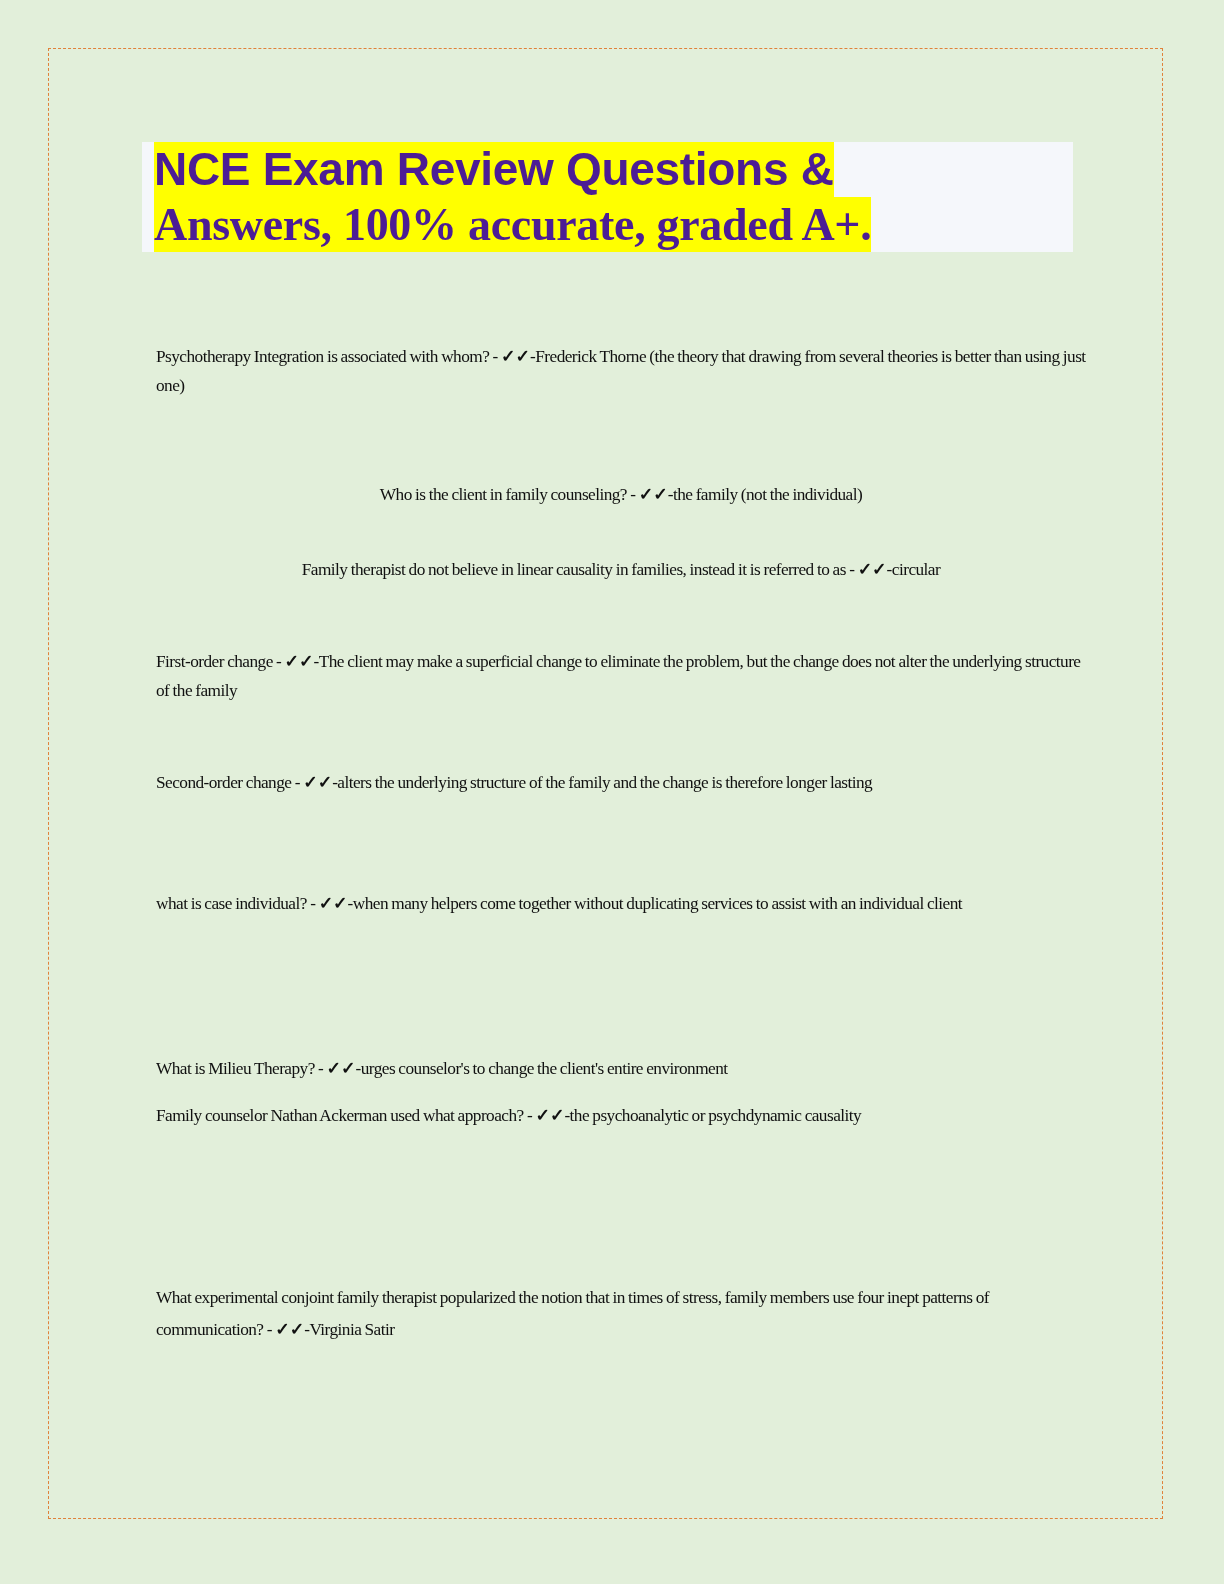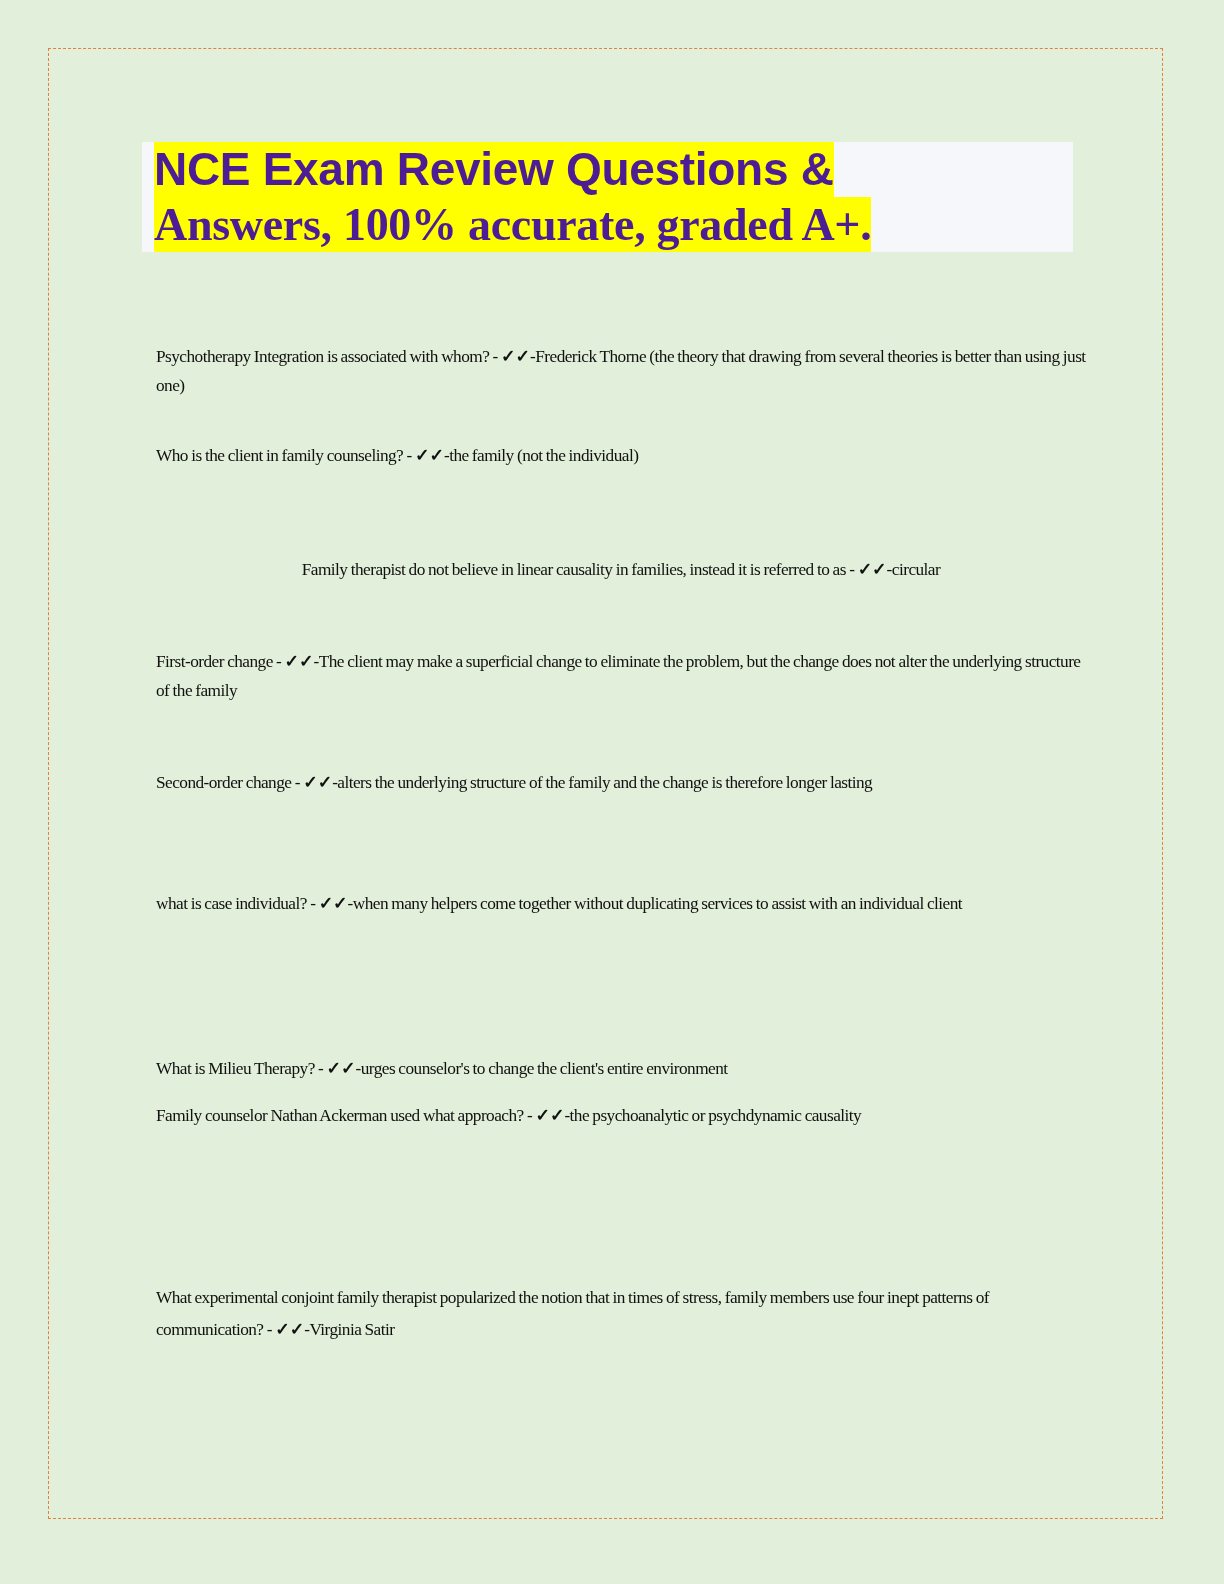--- a/index.html
+++ b/index.html
@@ -69,21 +69,21 @@
 <div class="page-border"></div>
 
 <div class="title-box"></div>
 <div class="title-line l1">NCE Exam Review Questions &amp;</div>
 <div class="title-line l2">Answers, 100% accurate, graded A+.</div>
 
 <div class="qa" style="top:342px;">
   <span>Psychotherapy Integration is associated with whom?</span><span> - </span><span class="check">✓✓</span><span>-</span><span>Frederick Thorne (the theory that drawing from several theories is better than using just one)</span>
 </div>
 
-<div class="qa" style="top:441px;">
+<div class="qa" style="top:480px;text-align:center;">
   <span>Who is the client in family counseling?</span><span> - </span><span class="check">✓✓</span><span>-</span><span>the family (not the individual)</span>
 </div>
 
 <div class="qa" style="top:555px;text-align:center;">
   <span>Family therapist do not believe in linear causality in families, instead it is referred to as</span><span> - </span><span class="check">✓✓</span><span>-</span><span>circular</span>
 </div>
 
 <div class="qa" style="top:647px;">
   <span>First-order change</span><span> - </span><span class="check">✓✓</span><span>-</span><span>The client may make a superficial change to eliminate the problem, but the change does not alter the underlying structure of the family</span>
 </div>

